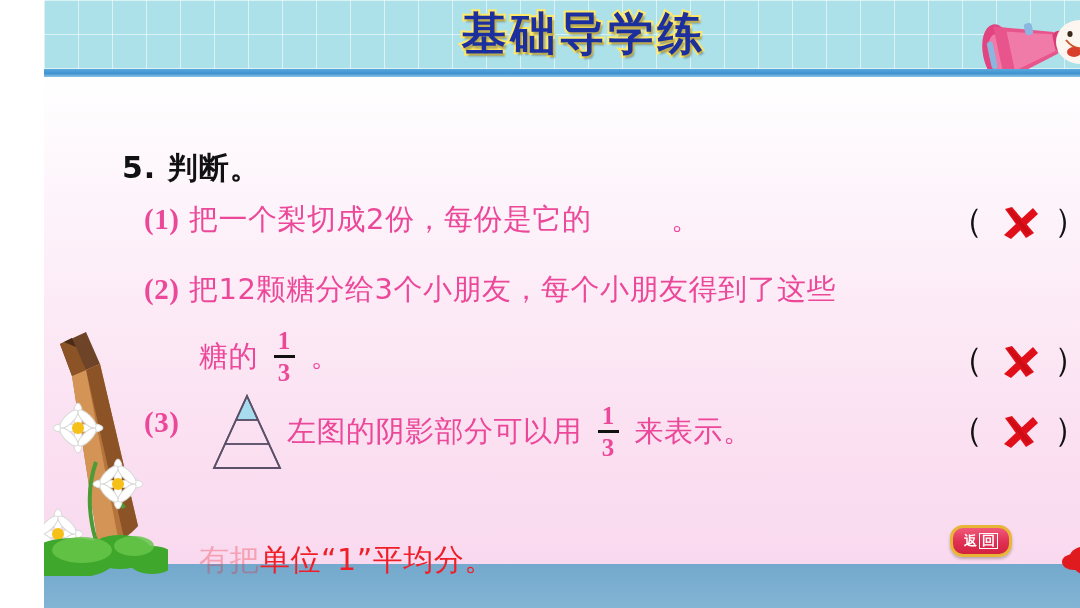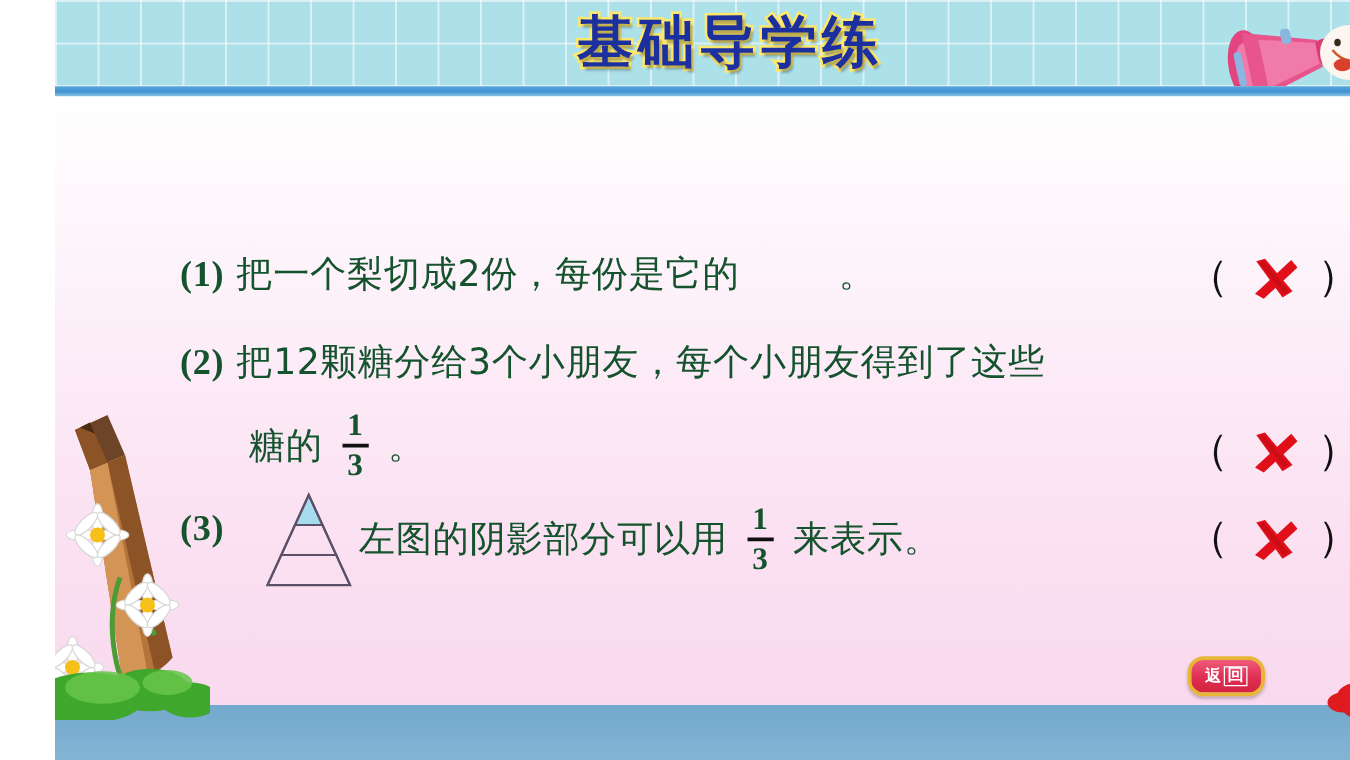--- a/index.html
+++ b/index.html
@@ -75,21 +75,21 @@
   
   .qnum {
     position:absolute; left:78px; top:148px;
     font-size:30px; font-weight:bold; color:#111;
     font-family:"DejaVu Sans","Liberation Sans",sans-serif;
     letter-spacing:1px; white-space:nowrap;
   }
 
   .qline { position:absolute; white-space:nowrap;
     font-family:"DejaVu Sans","Liberation Sans",sans-serif;
-    font-size:29px; color:#14532d; letter-spacing:.5px; }
+    font-size:29px; color:#ec4899; letter-spacing:.5px; }
   .qlabel { font-weight:bold; font-family:"Liberation Serif","DejaVu Serif",serif; }
 
   .q1 { left:100px; top:200px; }
   .q2a { left:100px; top:270px; }
   .q2b { left:155px; top:330px; }
   .q3  { left:100px; top:405px; }
   .q3b { left:243px; top:405px; }
 
   .blank-gap { display:inline-block; width:60px; }
 
@@ -252,20 +252,21 @@
         <ellipse cx="124" cy="72" rx="14" ry="9" fill="#f0b450"></ellipse>
         <path d="M126 26 q8 -8 14 0" stroke="#9ac0e4" stroke-width="3" fill="none"></path>
         <path d="M132 54 q10 -4 14 6" stroke="#9ac0e4" stroke-width="3" fill="none"></path>
         <ellipse cx="100" cy="38" rx="2.6" ry="3" fill="#3a2a1a"></ellipse>
       </g>
     </svg>
   </div>
   <div class="header-rule"></div>
 
 
+  <div class="qnum">5. 判断。</div>
 
   <div class="qline q1">
     <span class="qlabel">(1)</span>
     <span>把一个梨切成2份，每份是它的</span>
     <span class="blank-gap"></span>
     <span>。</span>
   </div>
   <div class="judge j1">
     <span class="paren">（</span>
     <svg class="xmark" viewBox="0 0 38 34">
@@ -320,20 +321,23 @@
   <div class="judge j3">
     <span class="paren">（</span>
     <svg class="xmark" viewBox="0 0 38 34">
       <path d="M5 3 L12 1 L34 27 L26 32 Z" fill="#e10f19"></path>
       <path d="M33 2 L38 8 L11 33 L4 29 Z" fill="#e10f19"></path>
       <path d="M7 4 L11 3 L31 27 L27 29 Z" fill="#b80c12" opacity=".5"></path>
     </svg>
     <span class="paren">）</span>
   </div>
 
+  <div class="explain ex2">
+    <span class="faded">有把</span><span>单位“1”平均分。</span>
+  </div>
 
   <div class="return-btn">
     <span class="rlabel">
       <span>返</span>
         <span class="rbox">回</span>
     </span>
   </div>
 
 </div>
 

